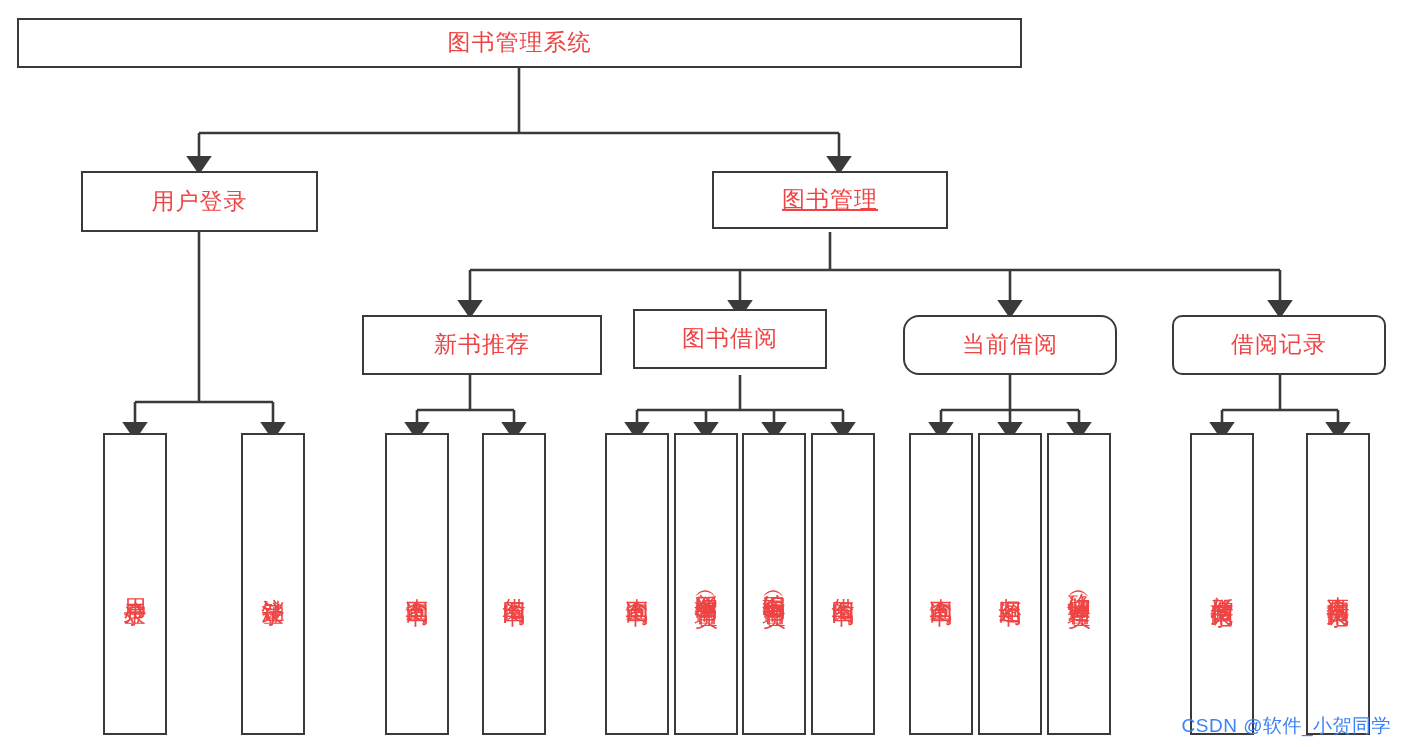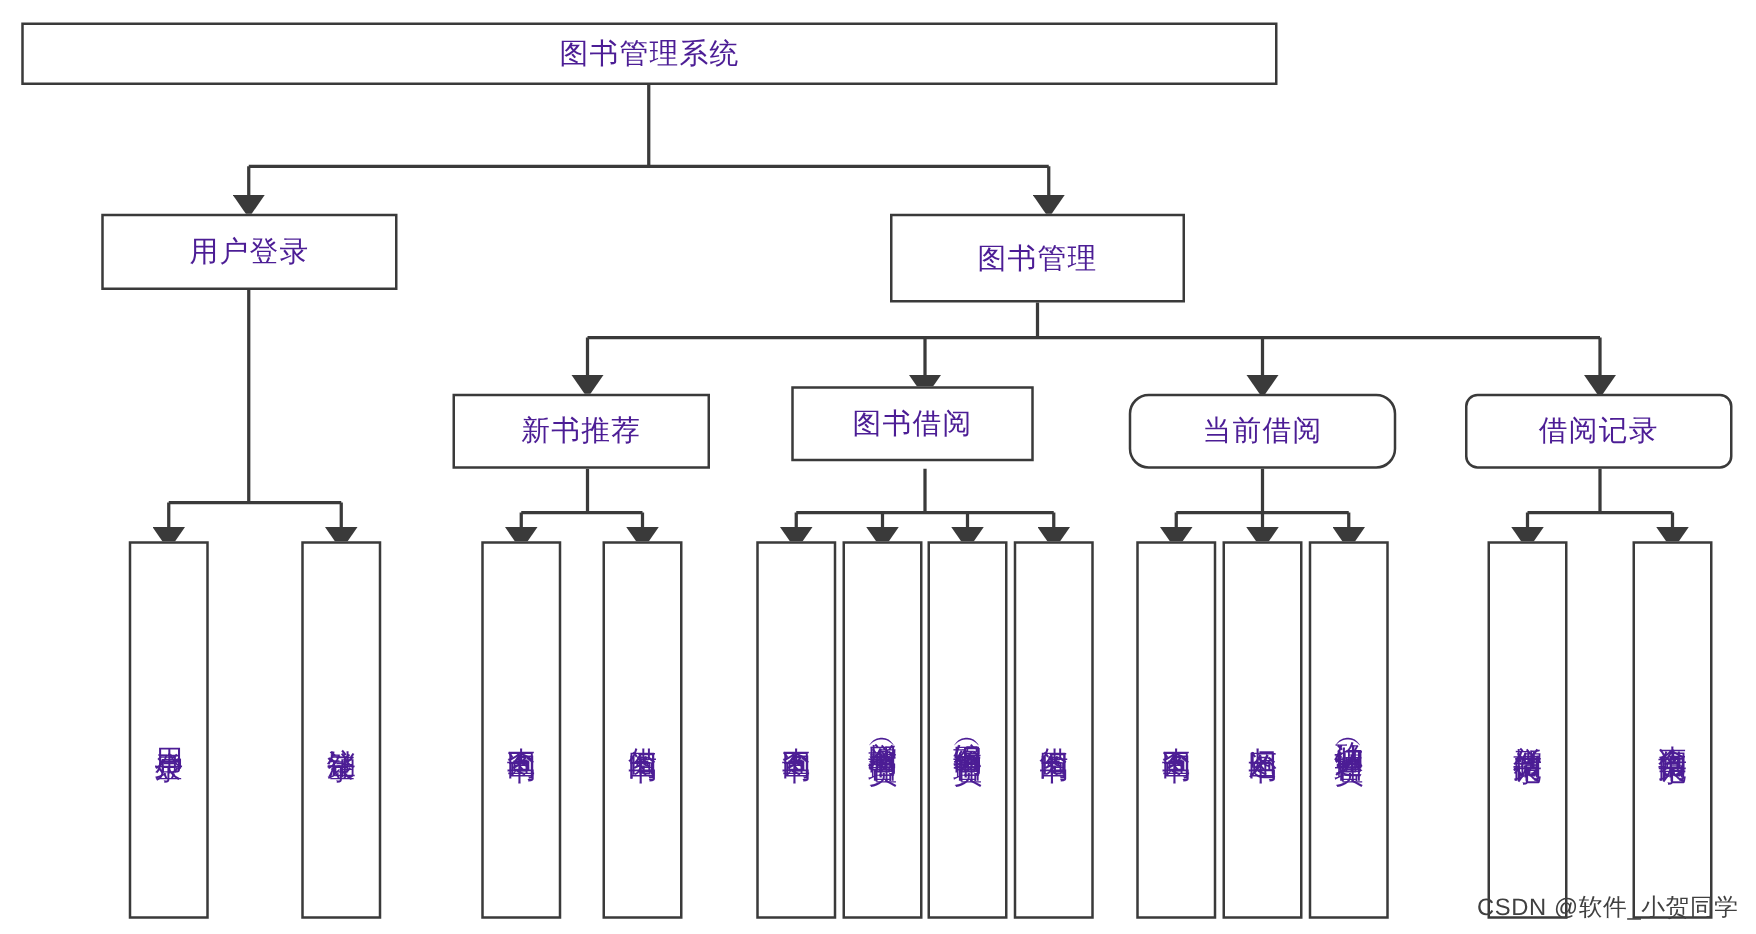--- a/index.html
+++ b/index.html
@@ -26,21 +26,21 @@
     pointer-events: none;
   }
   .node {
     position: absolute;
     box-sizing: border-box;
     border: 2px solid #3a3a3a;
     background: #ffffff;
     display: flex;
     align-items: center;
     justify-content: center;
-    color: #4c1d95;
+    color: #ef4444;
     text-align: left;
   }
   .node.horiz {
     font-size: 23px;
     letter-spacing: 1px;
     line-height: 1.2;
   }
   .node.vert {
     writing-mode: vertical-rl;
     text-orientation: upright;
@@ -52,21 +52,21 @@
   .node.vert > span {
     display: block;
     writing-mode: vertical-rl;
     text-orientation: upright;
   }
   #watermark {
     position: absolute;
     right: 14px;
     bottom: 8px;
     font-size: 19px;
-    color: #404040;
+    color: #3b82f6;
     letter-spacing: 0.5px;
     white-space: nowrap;
   }
 </style>
 </head>
 <body>
 
 <div id="canvas">
 
   <svg id="edges" viewBox="0 0 1405 747">
@@ -115,23 +115,23 @@
       <path d="M1280,375 L1280,410"></path>
       <path d="M1222,410 L1338,410"></path>
       <path d="M1222,410 L1222,430" marker-end="url(#arrow)"></path>
       <path d="M1338,410 L1338,430" marker-end="url(#arrow)"></path>
     </g>
   </svg>
 
   <div class="node horiz" style="left:17px; top:18px; width:1005px; height:50px;">图书管理系统</div>
 
   <div class="node horiz" style="left:81px; top:171px; width:237px; height:61px;">用户登录</div>
-  <div class="node horiz" style="left:712px; top:171px; width:236px; height:71px;">图书管理</div>
+  <div class="node horiz" style="left:712px; top:171px; width:236px; height:58px;text-decoration:underline;">图书管理</div>
 
-  <div class="node horiz" style="left:362px; top:315px; width:206px; height:60px;">新书推荐</div>
+  <div class="node horiz" style="left:362px; top:315px; width:240px; height:60px;">新书推荐</div>
   <div class="node horiz" style="left:633px; top:309px; width:194px; height:60px;">图书借阅</div>
   <div class="node horiz" style="left:903px; top:315px; width:214px; height:60px;border-radius:16px;">当前借阅</div>
   <div class="node horiz" style="left:1172px; top:315px; width:214px; height:60px;border-radius:10px;">借阅记录</div>
 
   <div class="node vert" style="left:103px; top:433px; width:64px; height:302px;">
     <span>用户登录</span>
   </div>
   <div class="node vert" style="left:241px; top:433px; width:64px; height:302px;">
     <span>注销登录</span>
   </div>

